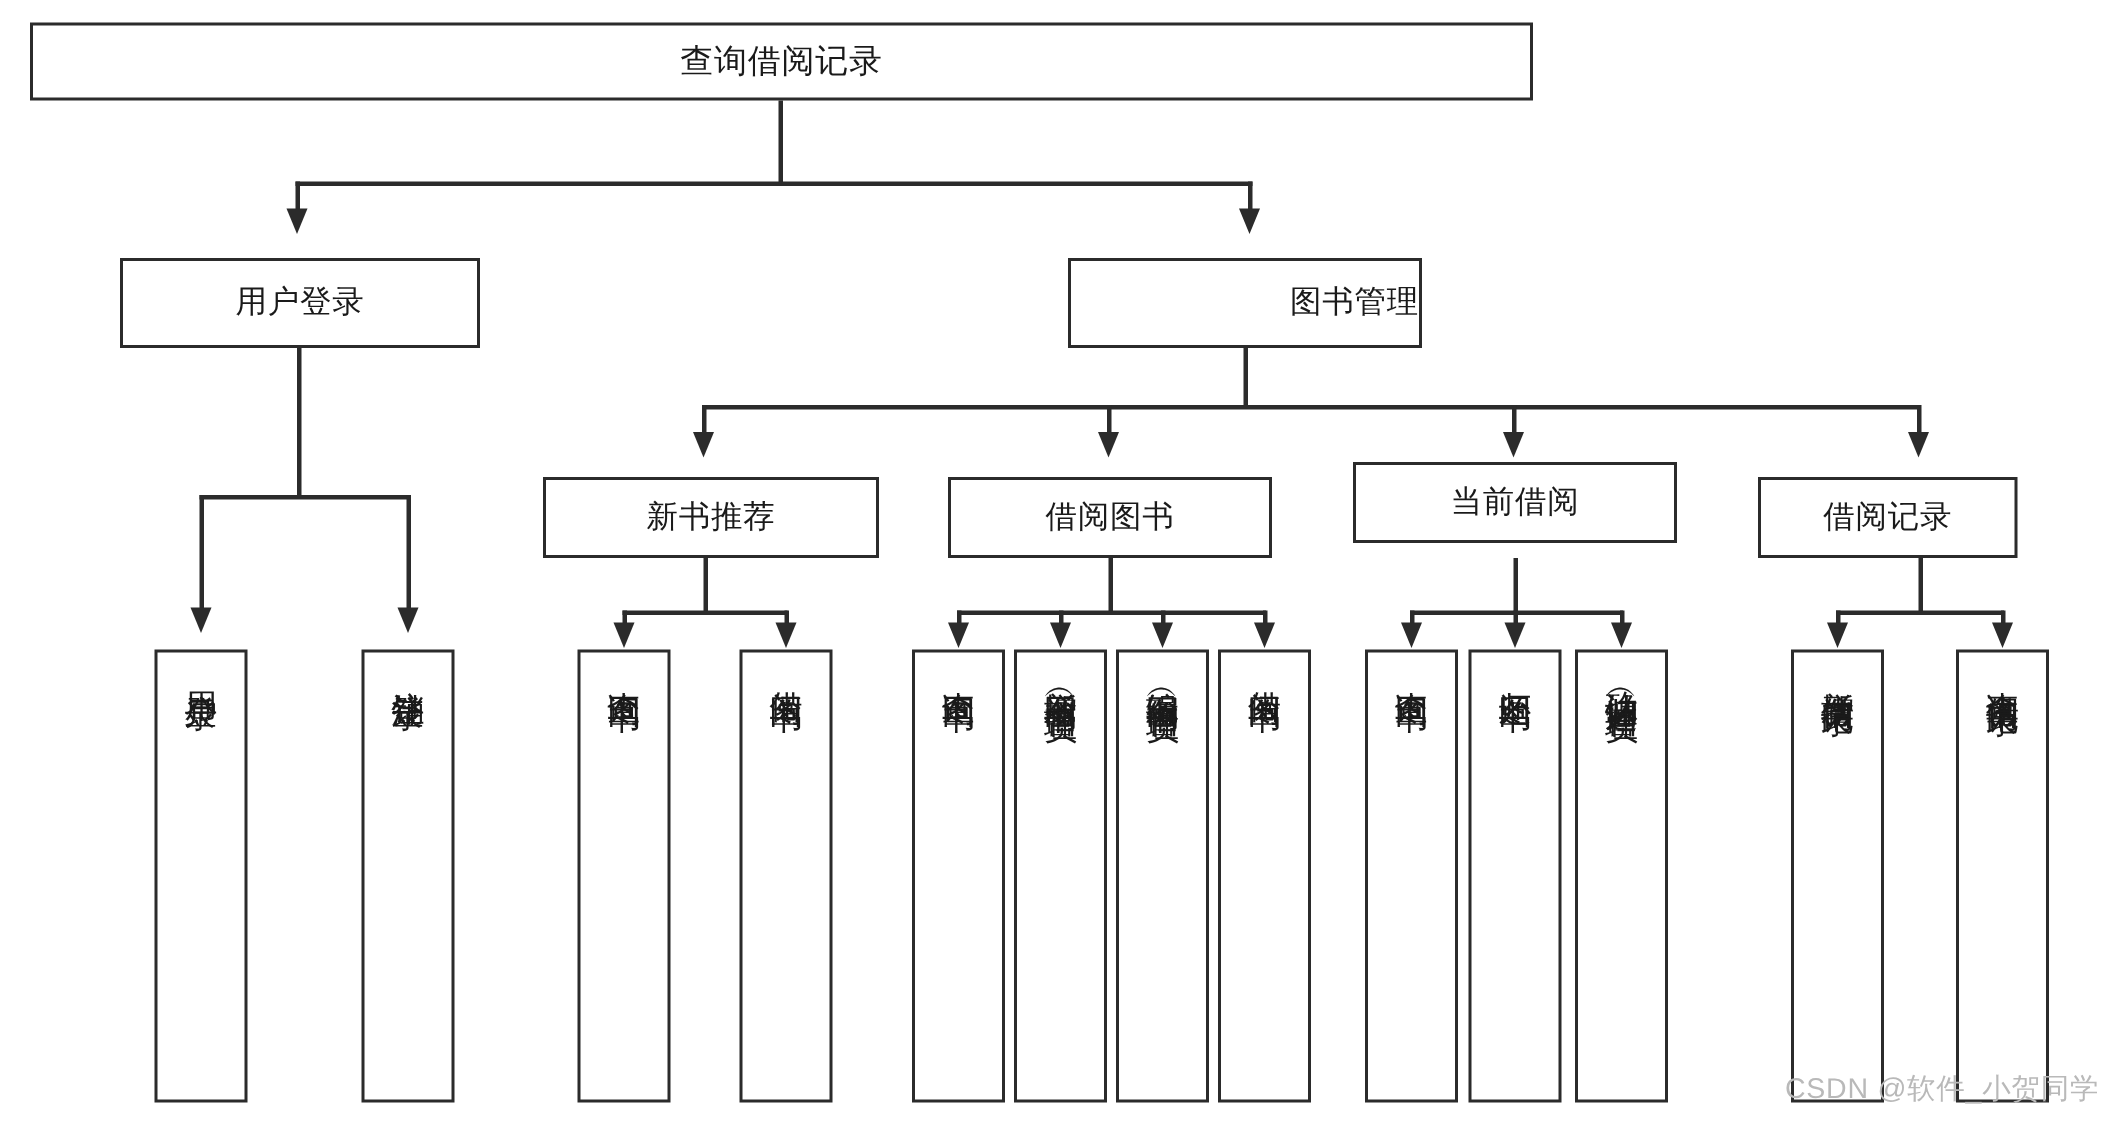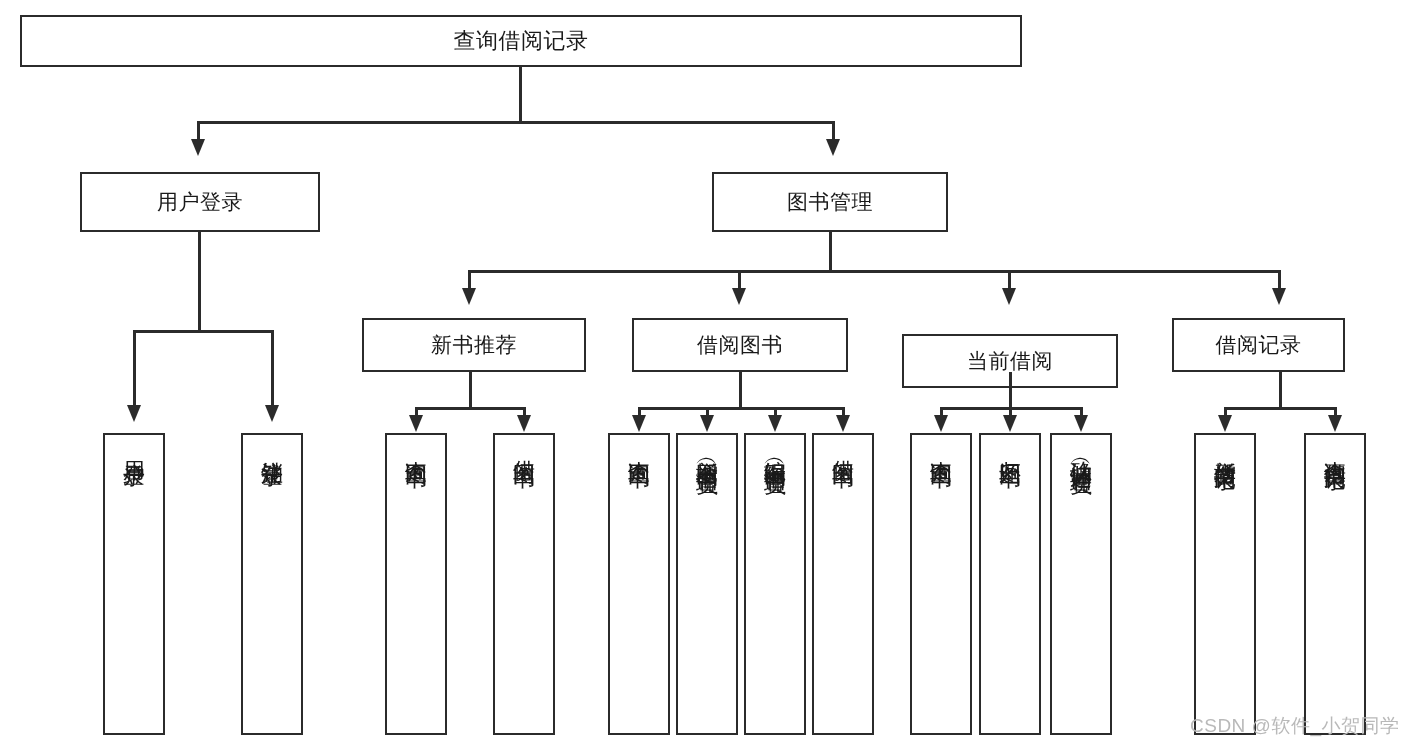--- a/index.html
+++ b/index.html
@@ -94,21 +94,21 @@
 
   <div class="edge v" style="left:197px; top:121px; width:2.6px; height:22px;"></div>
   <div class="edge v" style="left:832px; top:121px; width:2.6px; height:22px;"></div>
   <div class="arrow" style="left:191px; top:139px;"></div>
   <div class="arrow" style="left:826px; top:139px;"></div>
 
   <div class="node horiz" style="left:80px; top:172px; width:240px; height:60px;">
     <span class="node-label">用户登录</span>
   </div>
 
-  <div class="node horiz" style="left:712px; top:172px; width:236px; height:60px;">
+  <div class="node horiz" style="left:712px; top:172px; width:236px; height:60px;justify-content:flex-end;">
     <span class="node-label">图书管理</span>
   </div>
 
   <div class="edge v" style="left:198px; top:232px; width:2.6px; height:100px;"></div>
   <div class="edge h" style="left:133px; top:330px; width:140px; height:2.6px;"></div>
   <div class="edge v" style="left:133px; top:330px; width:2.6px; height:79px;"></div>
   <div class="edge v" style="left:271px; top:330px; width:2.6px; height:79px;"></div>
   <div class="arrow" style="left:127px; top:405px;"></div>
   <div class="arrow" style="left:265px; top:405px;"></div>
 
@@ -122,21 +122,21 @@
   <div class="arrow" style="left:732px; top:288px;"></div>
   <div class="arrow" style="left:1002px; top:288px;"></div>
   <div class="arrow" style="left:1272px; top:288px;"></div>
 
   <div class="node horiz" style="left:362px; top:318px; width:224px; height:54px;">
     <span class="node-label">新书推荐</span>
   </div>
   <div class="node horiz" style="left:632px; top:318px; width:216px; height:54px;">
     <span class="node-label">借阅图书</span>
   </div>
-  <div class="node horiz" style="left:902px; top:334px; width:216px; height:54px;">
+  <div class="node horiz" style="left:902px; top:308px; width:216px; height:54px;">
     <span class="node-label">当前借阅</span>
   </div>
   <div class="node horiz" style="left:1172px; top:318px; width:173px; height:54px;">
     <span class="node-label">借阅记录</span>
   </div>
 
   <div class="edge v" style="left:469px; top:372px; width:2.6px; height:38px;"></div>
   <div class="edge h" style="left:415px; top:407px; width:110px; height:2.6px;"></div>
   <div class="edge v" style="left:415px; top:407px; width:2.6px; height:12px;"></div>
   <div class="edge v" style="left:523px; top:407px; width:2.6px; height:12px;"></div>

